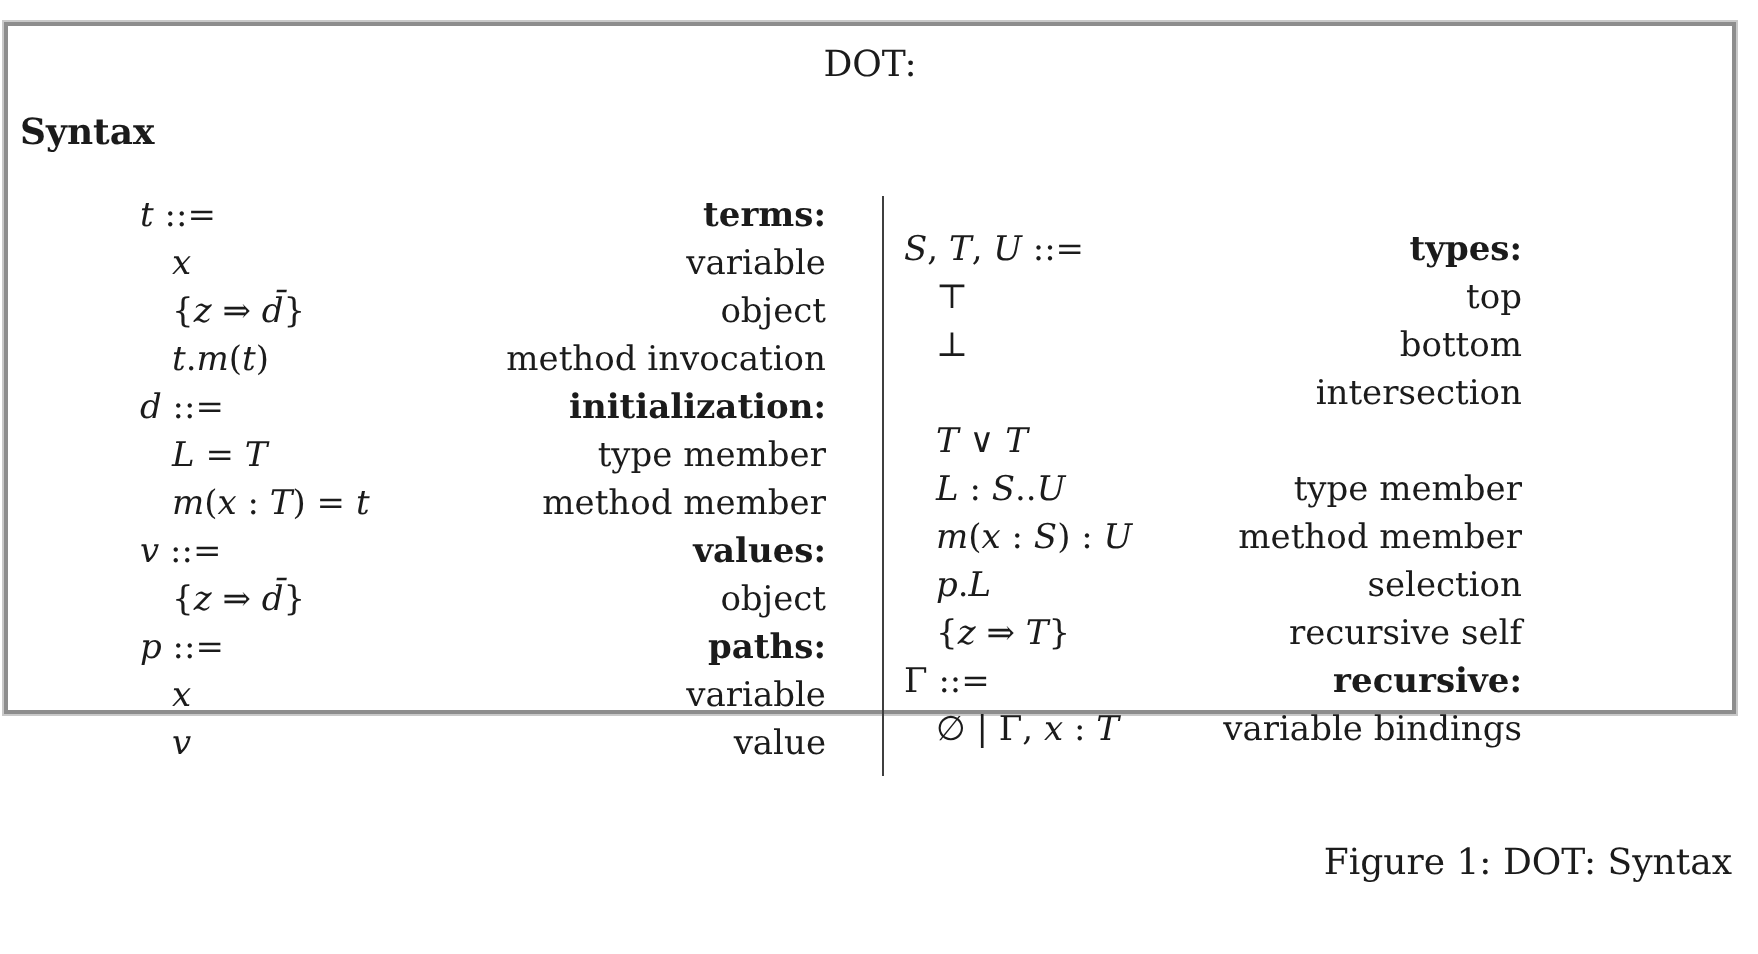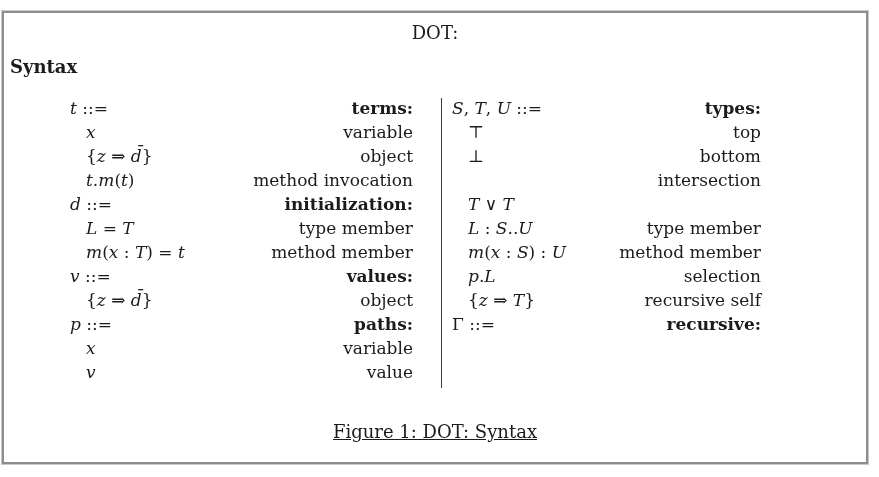--- a/index.html
+++ b/index.html
@@ -14,21 +14,21 @@
     margin: 0; padding: 0;
     width: 879px; height: 477px;
     background: var(--paper);
     color: var(--ink);
     font-family: "DejaVu Serif", "Liberation Serif", serif;
     overflow: hidden;
   }
   .figure-box {
     position: absolute;
     left: 2px; top: 11px;
-    width: 866px; height: 453px;
+    width: 866px; height: 346px;
     border: 2px solid var(--frame-border);
     box-shadow: 0 0 0 1px var(--frame-halo);
     background: var(--paper);
   }
   .fig-title {
     margin-top: 8px;
     text-align: center;
     font-size: 18px;
     line-height: 24px;
   }
@@ -38,44 +38,43 @@
     font-size: 18px;
     line-height: 24px;
   }
   .grammar {
     display: flex;
     margin-top: 17px;
     align-items: flex-start;
   }
   .gcol { font-size: 17px; }
   .col-left  { width: 437px; }
-  .col-right { flex: 1; }
+  .col-right { flex: 1; margin-top: 17px; }
   .divider {
     width: 0;
     border-left: 1.5px solid var(--divider);
     height: 290px;
     margin-top: 2px;
   }
   .g-row { display: flex; line-height: 24px; }
   .formula { white-space: pre; font-style: normal; }
   .formula i { font-style: italic; }
   .col-left  .g-row .formula { padding-left: 66px; }
   .col-left  .g-row.prod .formula { padding-left: 82px; }
   .col-right .g-row .formula { padding-left: 10px; }
   .col-right .g-row.prod .formula { padding-left: 26px; }
   .desc { flex: 1; text-align: right; white-space: pre; }
   .col-left  .desc { padding-right: 28px; }
   .col-right .desc { padding-right: 105px; }
   .g-row.head .desc { font-weight: bold; }
   .caption {
-    text-align: center;
+    text-align: right;
     margin-top: 32px;
     font-size: 18px;
     line-height: 24px;
-    text-decoration: underline;
   }
 </style>
 </head>
 <body>
 
 <div class="figure-box">
   <div class="fig-title">DOT:</div>
   <div class="syntax-heading">Syntax</div>
 
   <div class="grammar">
@@ -162,17 +161,21 @@
           <span class="desc">selection</span>
         </div>
         <div class="g-row prod">
           <span class="formula">{<i>z</i> ⇒ <i>T</i>}</span>
           <span class="desc">recursive self</span>
         </div>
         <div class="g-row head">
           <span class="formula">Γ ::=</span>
           <span class="desc">recursive:</span>
         </div>
+        <div class="g-row prod">
+          <span class="formula">∅ | Γ, <i>x</i> : <i>T</i></span>
+          <span class="desc">variable bindings</span>
+        </div>
       </div>
   </div>
 
   <div class="caption">Figure 1: DOT: Syntax</div>
 </div>
 
 </body></html>

